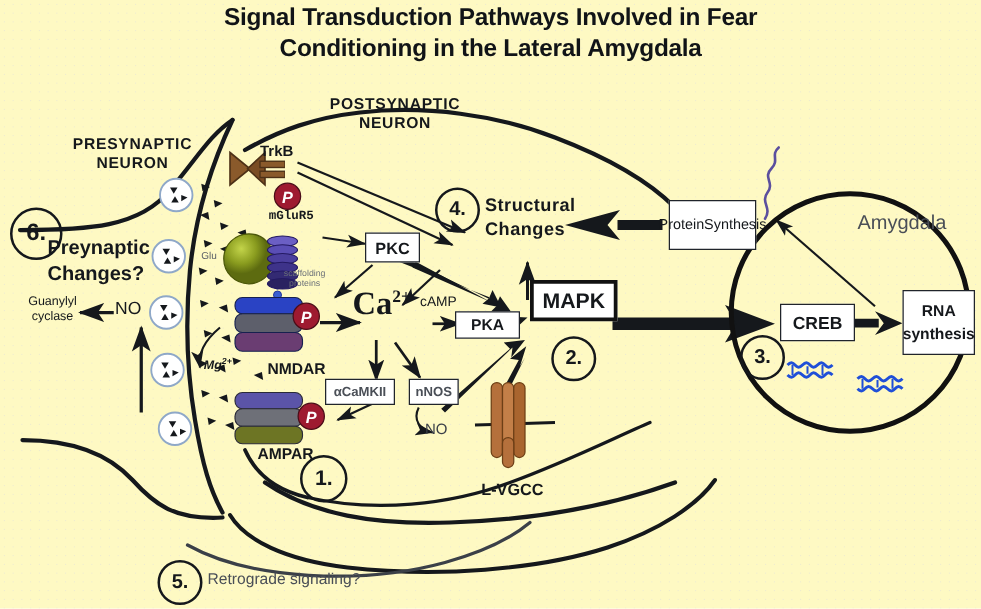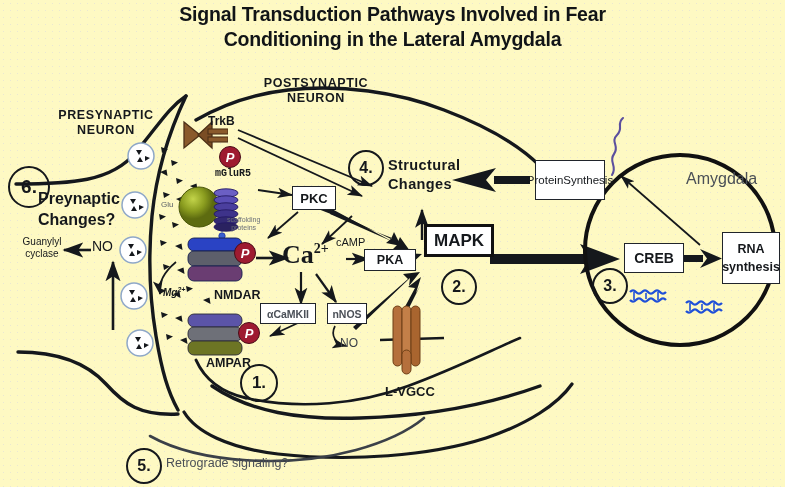--- a/index.html
+++ b/index.html
@@ -353,21 +353,21 @@
 
   <div class="lbl" style="left:163px;top:286px;font-size:10px;font-style:italic;font-weight:bold;">
     <span>Mg</span><sup style="font-size:7px;">2+</sup>
   </div>
 
   <div class="lbl" style="left:227px;top:216px;font-size:7px;color:#6b7078;line-height:8px;text-align:center;">
     <div>scaffolding</div>
     <div>proteins</div>
   </div>
 
-  <div class="lbl" style="left:282px;top:240px;font-size:26px;font-family:'Liberation Serif',serif;font-weight:bold;">
+  <div class="lbl" style="left:282px;top:228px;font-size:26px;font-family:'Liberation Serif',serif;font-weight:bold;">
     <span>Ca</span><sup style="font-size:14px;">2+</sup>
   </div>
 
   <div class="lbl" style="left:336px;top:236px;font-size:11px;">cAMP</div>
 
   <div class="lbl" style="left:340px;top:336px;font-size:12px;color:#3b4048;">NO</div>
 
   <div class="lbl" style="left:92px;top:238px;font-size:14px;">NO</div>
 
   <div class="lbl" style="left:18px;top:236px;font-size:10px;line-height:12px;text-align:center;width:48px;">

